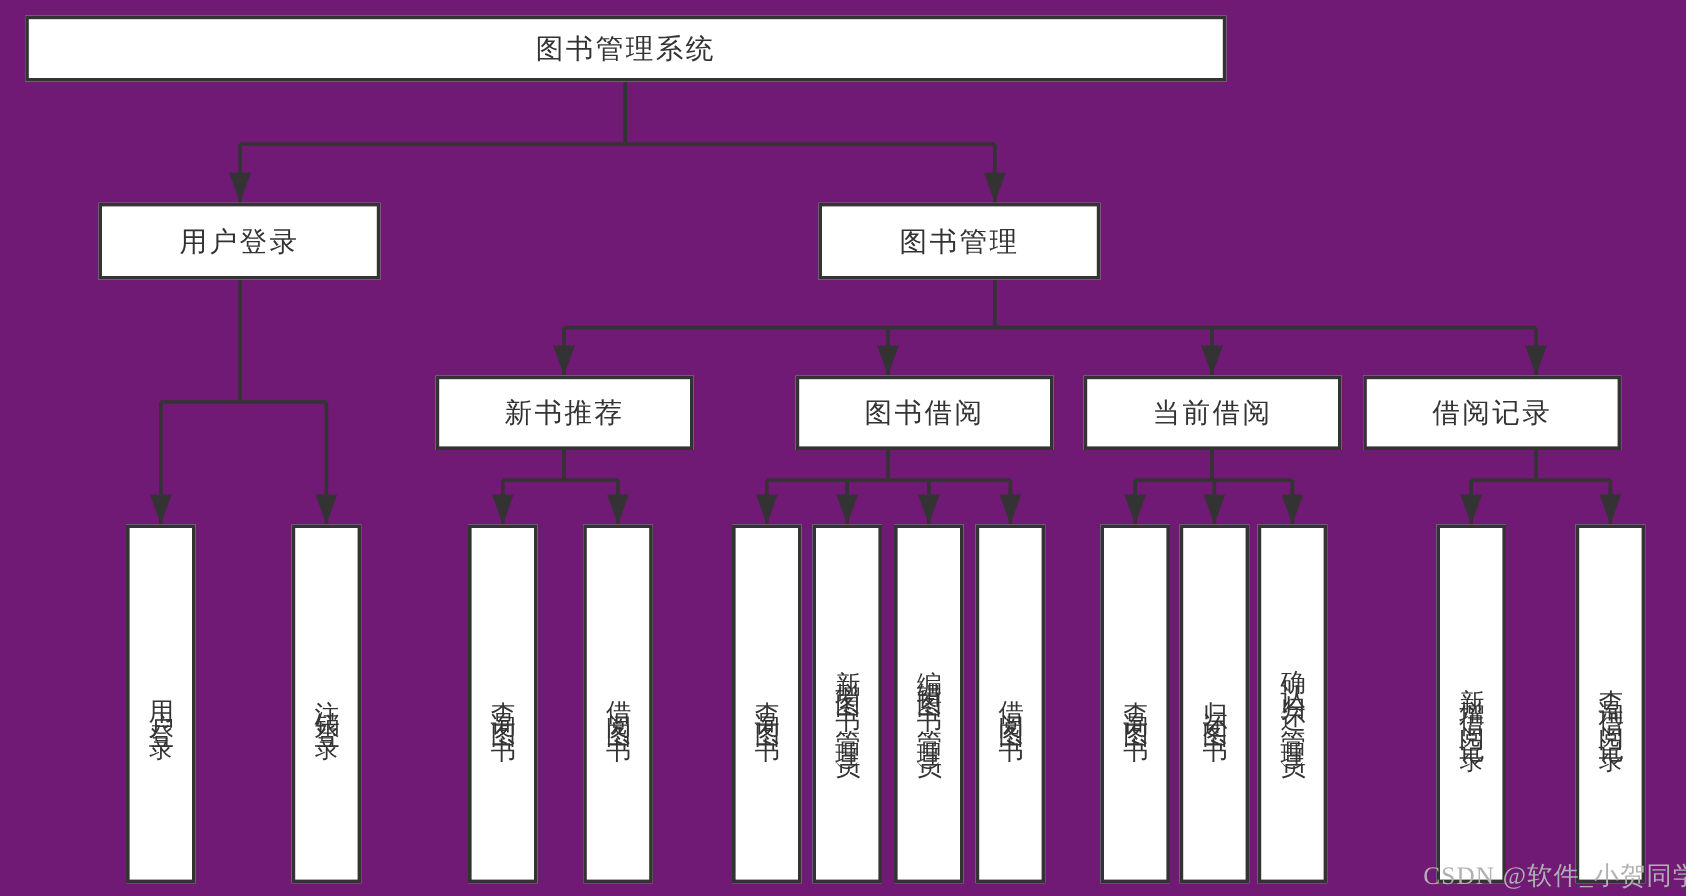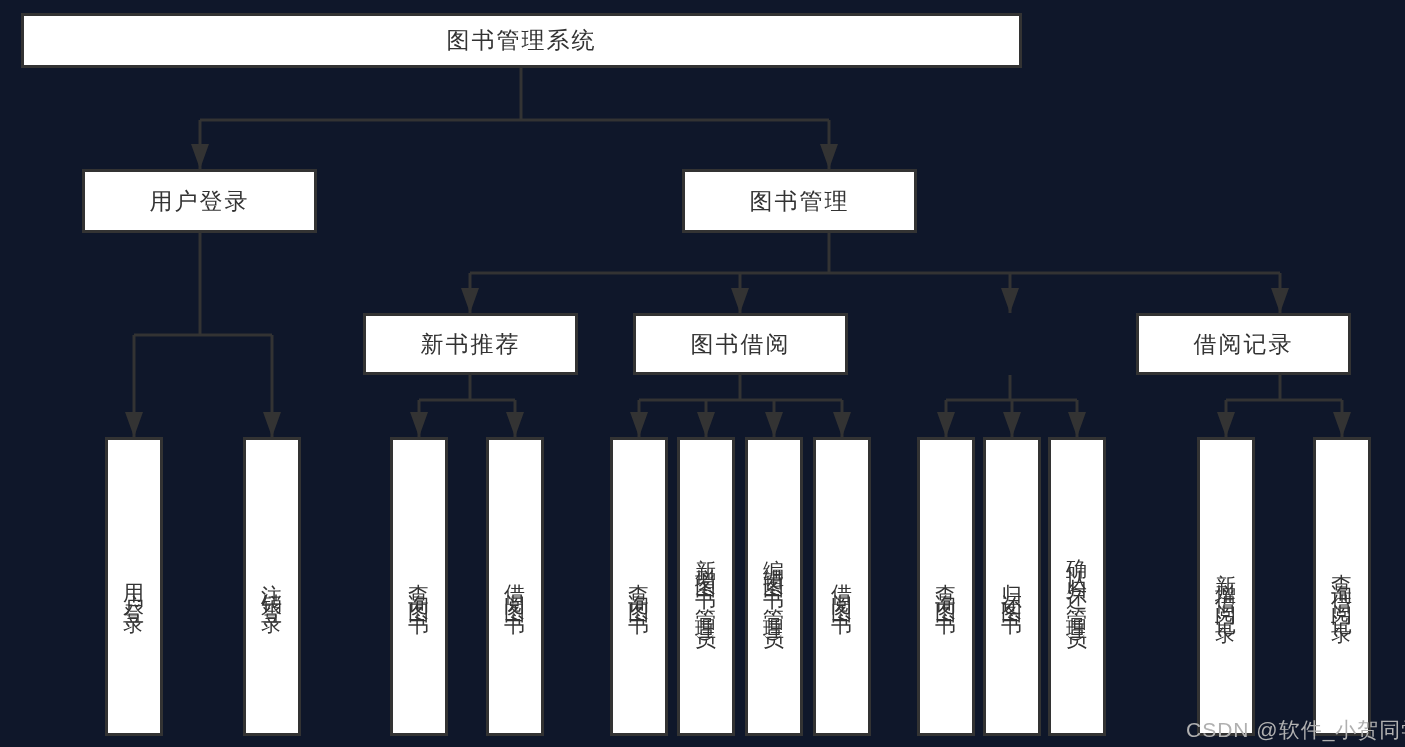--- a/index.html
+++ b/index.html
@@ -1,20 +1,20 @@
 <!DOCTYPE html>
 <html><head>
 <meta charset="utf-8">
 <style>
   html,body{margin:0;padding:0;background:#ffffff;}
   .canvas{
     position:relative;
     width:1405px;height:747px;
-    background:#0f172a;
-    font-family:Liberation Sans, sans-serif;
+    background:#701a75;
+    font-family:Liberation Serif, serif;
     overflow:hidden;
   }
   .connectors{position:absolute;left:0;top:0;pointer-events:none;}
   .box{
     position:absolute;
     box-sizing:border-box;
     border:3px solid #333333;
     background:#ffffff;
     display:flex;
     align-items:center;
@@ -81,22 +81,25 @@
   <div class="box hbox lvl2" style="left:82px">
     <span class="label">用户登录</span>
   </div>
   <div class="box hbox lvl2" style="left:682px">
     <span class="label">图书管理</span>
   </div>
 
   <div class="box hbox lvl3" style="left:363px">
     <span class="label">新书推荐</span>
   </div>
-  <div class="box hbox lvl3" style="left:633px">
+  <div class="box hbox lvl3" style="left:663px">
     <span class="label">图书借阅</span>
+  </div>
+  <div class="box hbox lvl3" style="left:903px">
+    <span class="label">当前借阅</span>
   </div>
   <div class="box hbox lvl3" style="left:1136px">
     <span class="label">借阅记录</span>
   </div>
 
   <div class="box vbox" style="left:105px">
     <span class="vlabel">用户登录</span>
   </div>
   <div class="box vbox" style="left:243px">
     <span class="vlabel">注销登录</span>

